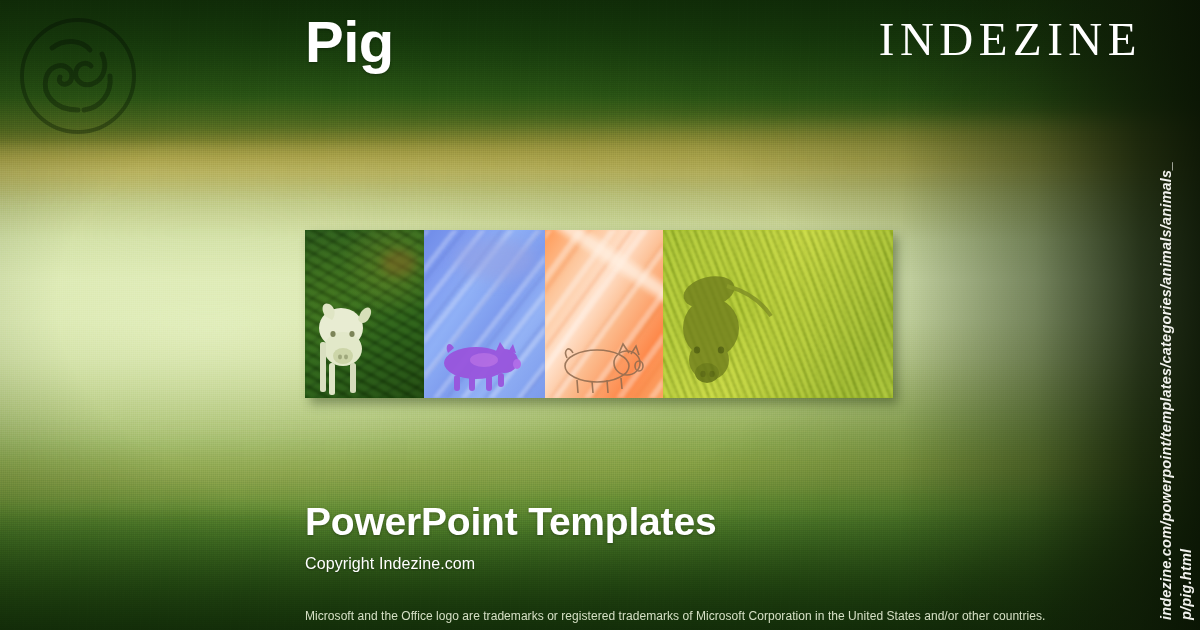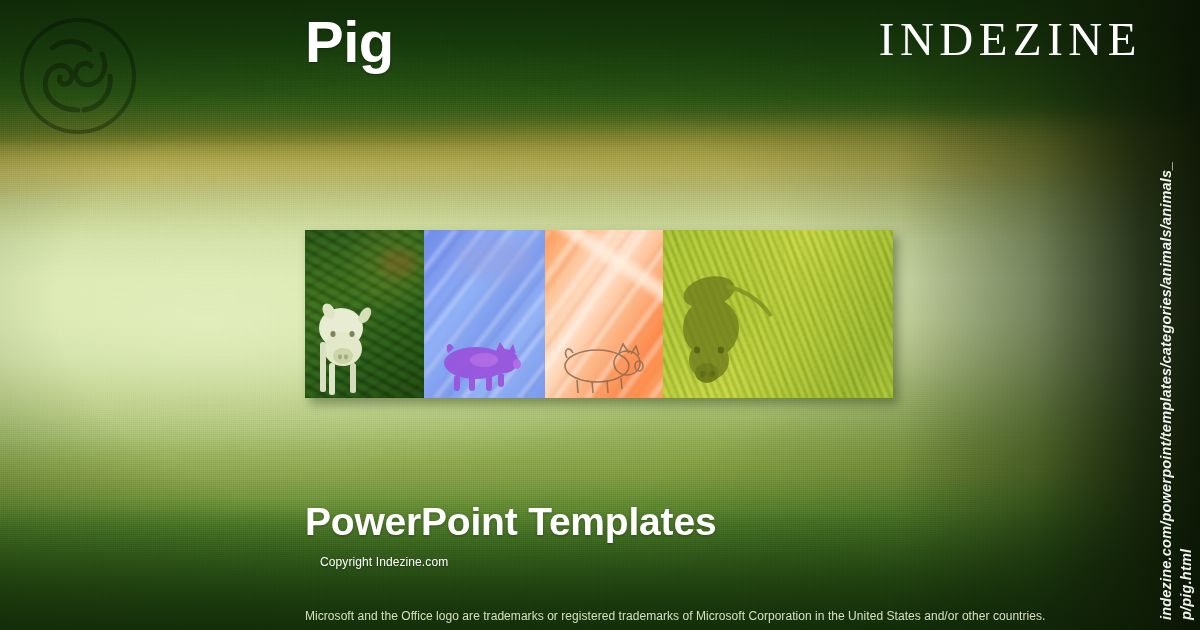--- a/index.html
+++ b/index.html
@@ -285,23 +285,23 @@
     left: 305px;
     top: 500px;
     font-size: 39px;
     font-weight: bold;
     color: #ffffff;
     letter-spacing: -0.2px;
     text-shadow: 0 1px 3px rgba(0,0,0,0.30);
   }
   .footer-copy {
     position: absolute;
-    left: 320px;
+    left: 305px;
     top: 555px;
-    font-size: 12px;
+    font-size: 16px;
     color: #ffffff;
     letter-spacing: 0.1px;
     text-shadow: 0 1px 2px rgba(0,0,0,0.30);
     text-align: right;
   }
   .footer-disclaimer {
     position: absolute;
     left: 305px;
     top: 609px;
     font-size: 12px;

